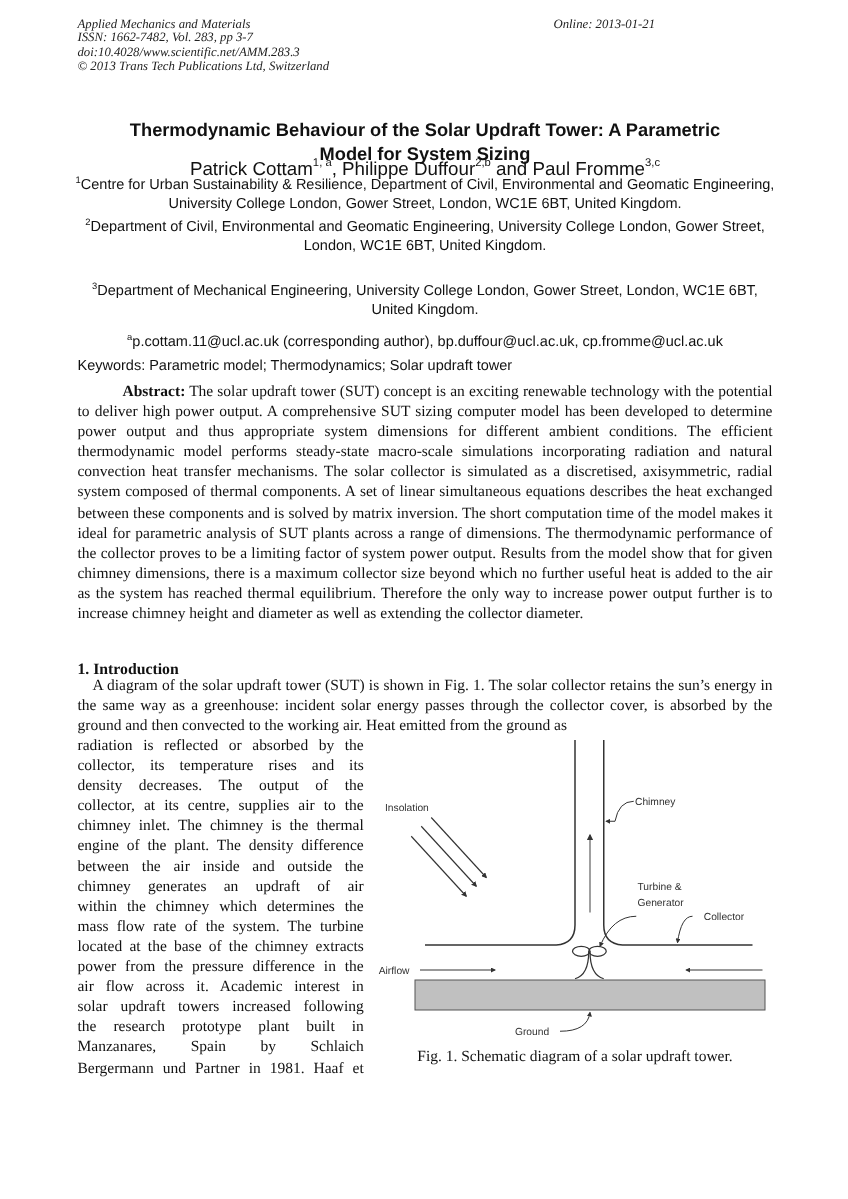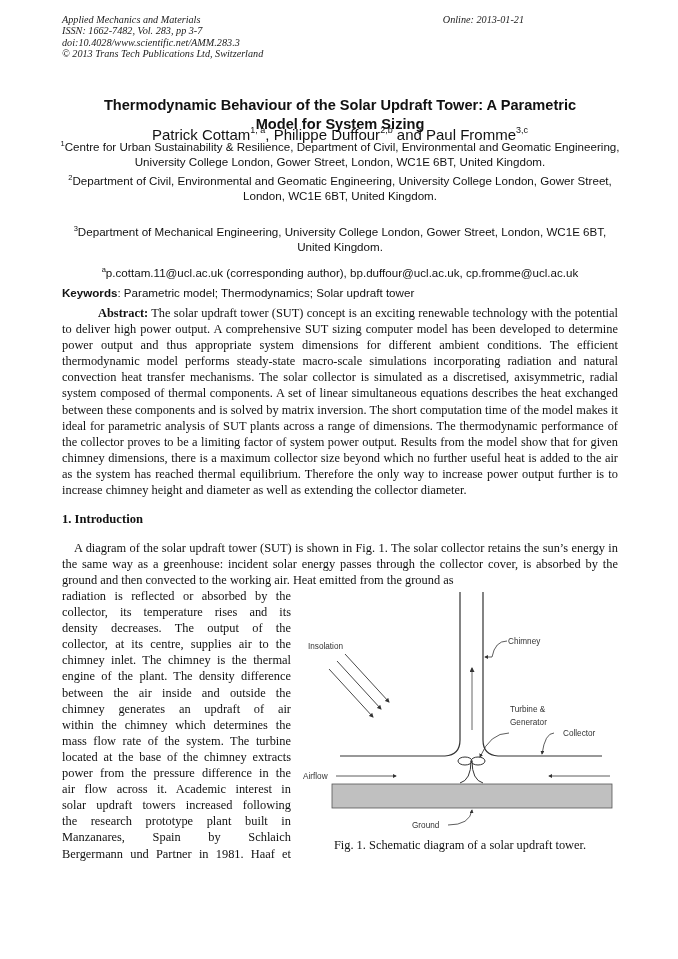--- a/index.html
+++ b/index.html
@@ -44,30 +44,30 @@
   .affil sup { font-size: 7.5px; }
   .affil1 { top: 136px; }
   .affil2 { top: 170px; }
   .affil3 { top: 221px; }
   .emails { top: 251px; margin-top: 11px; }
 
   .keywords {
     position: absolute; left: 62px; top: 286px;
     font-family: "Liberation Sans", sans-serif; font-size: 11.6px;
   }
-  .keywords b { font-weight: bold; }
+  .keywords b { font-weight: normal; }
 
   .abstract {
     position: absolute; left: 62px; width: 556px; top: 305px;
     font-size: 12.4px; line-height: 16.1px; text-align: justify;
   }
   .abstract b { font-weight: bold; margin-left: 36px; }
 
   .sec-head {
-    position: absolute; left: 62px; top: 512px;
+    position: absolute; left: 62px; top: 528px;
     font-weight: bold; font-size: 12.6px;
   }
 
   .intro-full {
     position: absolute; left: 62px; width: 556px; top: 540px;
     font-size: 12.4px; line-height: 16.1px; text-align: justify;
   }
   .intro-full .indent { display: inline-block; width: 12px; }
 
   .intro-col {

